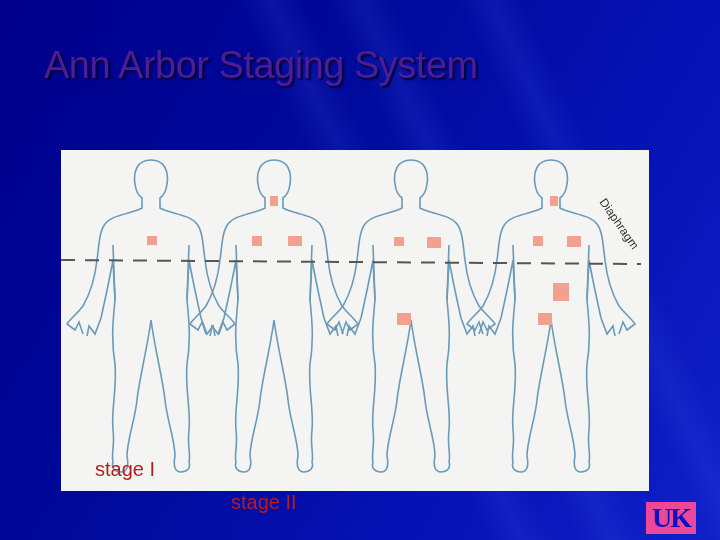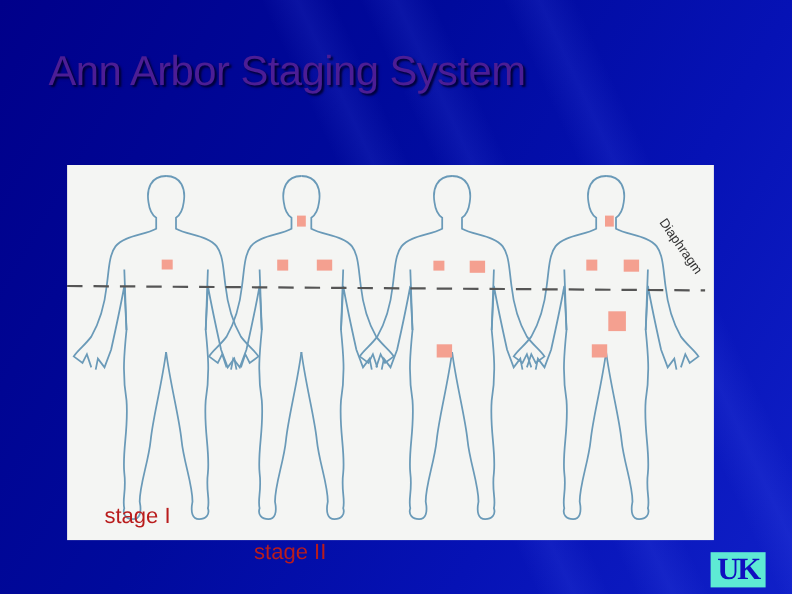--- a/index.html
+++ b/index.html
@@ -14,21 +14,21 @@
       position:absolute; left:44px; top:44px; color:#4c1d95; font-size:38px;
       letter-spacing:-0.5px; text-shadow:2px 2px 2px #000033; margin:0; font-weight:normal;
     }
     .panel {
       position:absolute; left:61px; top:150px; width:588px; height:341px;
       background:#f4f5f3;
     }
     .panel svg { position:absolute; left:0; top:0; }
     .stage-label { position:absolute; font-size:20px; color:#b91c1c; }
     .logo {
-      position:absolute; left:646px; top:502px; width:50px; height:32px; background:#5eead4;
+      position:absolute; left:646px; top:502px; width:50px; height:32px; background:#ec4899;
       display:flex; align-items:center; justify-content:center;
     }
     .logo span { color:#1010c0; font-weight:bold; font-size:28px; font-family:"Liberation Serif", serif; letter-spacing:-2px; }
   </style>
 </head>
 <body>
 
 <div class="streak" style="left:380px;"></div>
 <div class="streak" style="left:470px;"></div>
 <div class="streak" style="left:600px;"></div>

